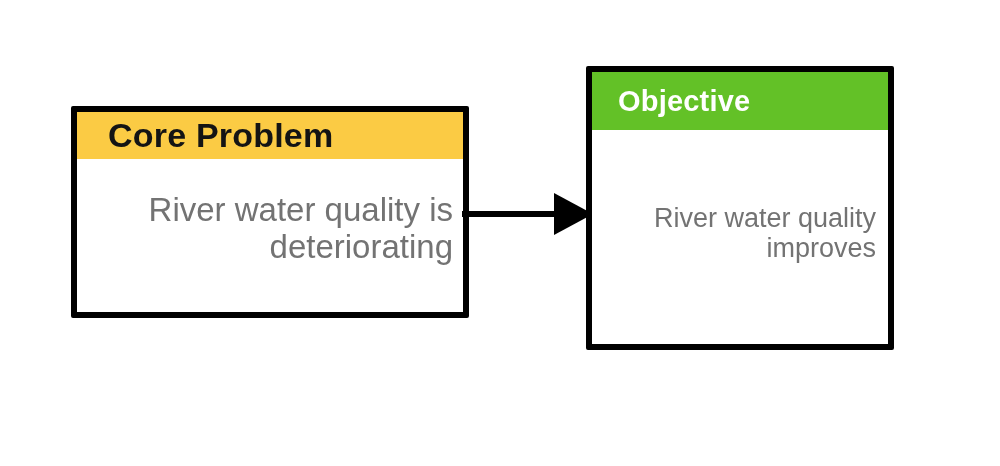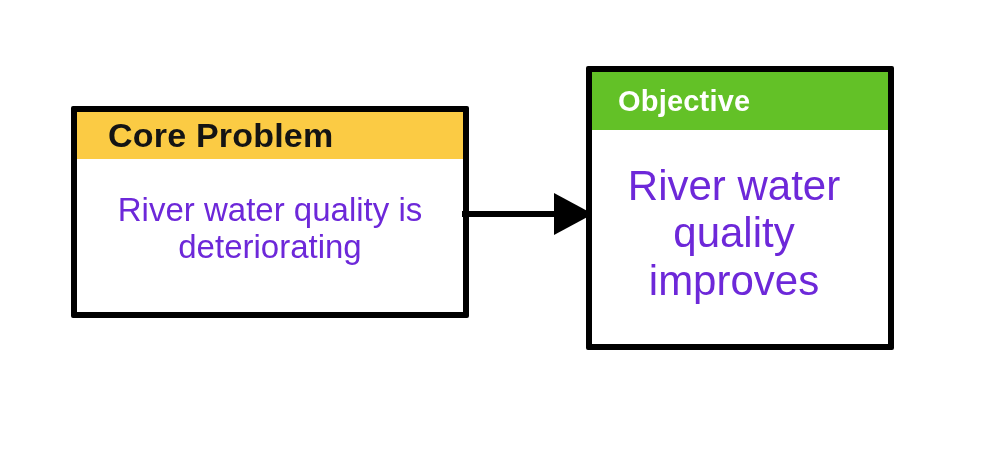--- a/index.html
+++ b/index.html
@@ -36,23 +36,23 @@
     align-items: center;
     font-weight: bold;
     letter-spacing: 0.2px;
     white-space: nowrap;
   }
   .node-body {
     flex: 1;
     display: flex;
     align-items: center;
     justify-content: center;
-    text-align: center;
+    text-align: right;
     box-sizing: border-box;
-    color: #6d28d9;
+    color: #737373;
   }
   .node-body-text {
     display: block;
     width: 100%;
     line-height: 1.12;
   }
 
   
   #node-core-problem {
     left: 71px;
@@ -80,22 +80,22 @@
     height: 284px;
   }
   #node-objective .node-header {
     height: 58px;
     background: #63c127;
     color: #ffffff;
     font-size: 29px;
     padding-left: 26px;
   }
   #node-objective .node-body {
-    font-size: 42px;
-    padding: 0 24px 8px 12px;
+    font-size: 27px;
+    padding: 0 12px 8px 12px;
   }
 
   
   #arrow-core-to-objective {
     position: absolute;
     left: 462px;
     top: 186px;
     width: 134px;
     height: 56px;
   }

